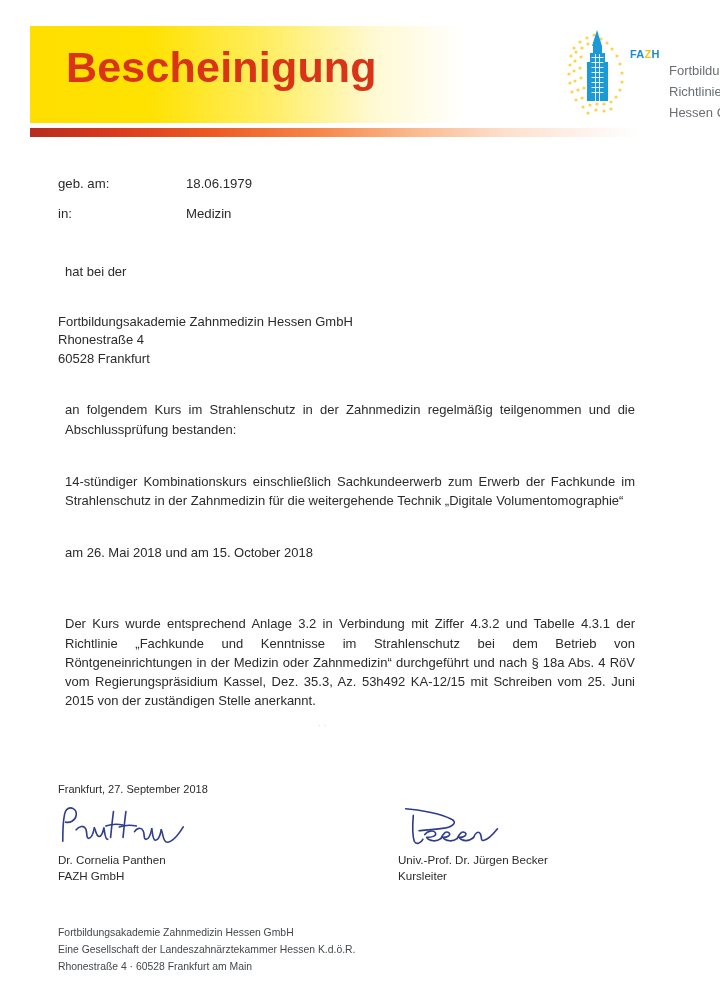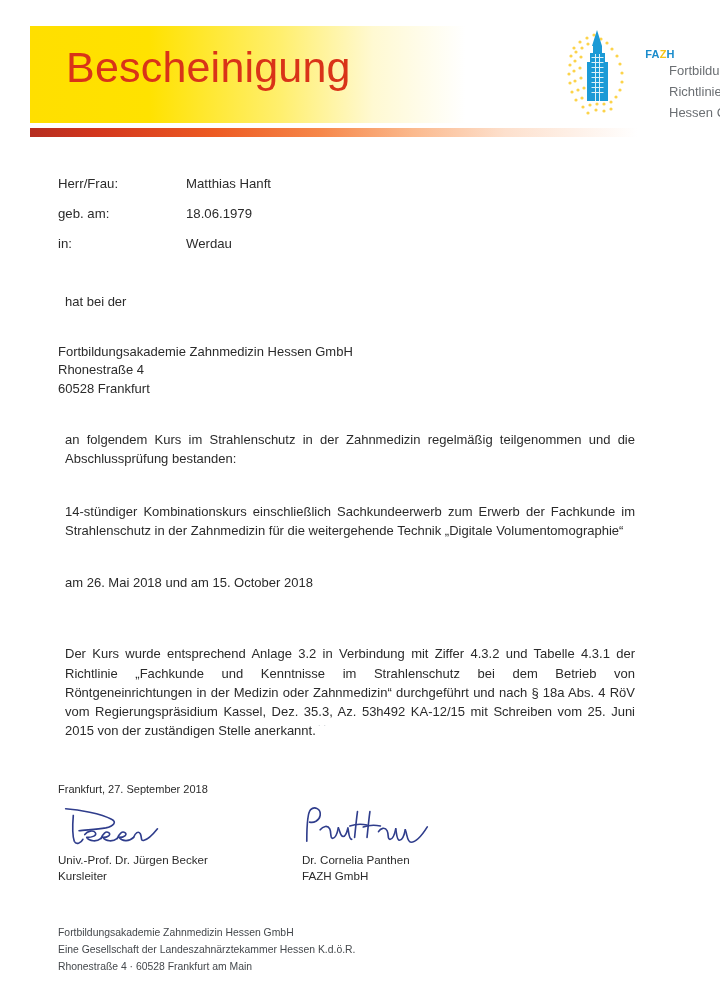--- a/index.html
+++ b/index.html
@@ -31,21 +31,21 @@
         #ffef6e 38%,
         #fff9d2 52%,
         #ffffff 66%,
         #ffffff 100%);
   }
   .banner-title {
     position: absolute;
     left: 36px;
     top: 20px;
     font-size: 43px;
-    font-weight: normal;
+    font-weight: bold;
     color: #d93318;
     letter-spacing: 0.2px;
     line-height: 1;
     white-space: nowrap;
   }
   .banner-underbar {
     position: absolute;
     left: 30px;
     top: 128px;
     width: 660px;
@@ -61,21 +61,20 @@
         #ffffff 100%);
   }
 
   
   .logo {
     position: absolute;
     left: 566px;
     top: 26px;
     width: 124px;
     height: 92px;
-    text-align: center;
   }
   .logo-mark {
     position: absolute;
     left: 0;
     top: 0;
     width: 62px;
     height: 92px;
   }
   .logo-text {
     position: absolute;
@@ -250,30 +249,26 @@
       <div class="logo-fazh"><span>FA</span><span class="z">Z</span><span>H</span></div>
       <div class="logo-sub">Fortbildungsakademie</div>
       <div class="logo-sub">Richtlinie</div>
       <div class="logo-sub">Hessen GmbH</div>
     </div>
   </div>
 
   <div class="body">
 
     <div class="field-row">
-      <div class="field-label">Herr/Frau:</div>
-      <div class="field-value">Matthias Hanft</div>
-    </div>
-    <div class="field-row">
       <div class="field-label">geb. am:</div>
       <div class="field-value">18.06.1979</div>
     </div>
     <div class="field-row">
       <div class="field-label">in:</div>
-      <div class="field-value">Werdau</div>
+      <div class="field-value">Medizin</div>
     </div>
 
     <div class="block-gap-md"></div>
     <p class="para left">hat bei der</p>
 
     <div class="block-gap-lg"></div>
     <div class="addr-line">Fortbildungsakademie Zahnmedizin Hessen GmbH</div>
     <div class="addr-line">Rhonestraße 4</div>
     <div class="addr-line">60528 Frankfurt</div>
 
@@ -291,55 +286,55 @@
     <div class="block-gap-md"></div>
     <p class="para">Der Kurs wurde entsprechend Anlage 3.2 in Verbindung mit Ziffer 4.3.2 und Tabelle 4.3.1 der Richtlinie „Fachkunde und Kenntnisse im Strahlenschutz bei dem Betrieb von Röntgeneinrichtungen in der Medizin oder Zahnmedizin“ durchgeführt und nach § 18a Abs. 4 RöV vom Regierungspräsidium Kassel, Dez. 35.3, Az. 53h492 KA-12/15 mit Schreiben vom 25. Juni 2015 von der zuständigen Stelle anerkannt.</p>
 
   </div>
 
   <div class="faint-mark">..</div>
 
   <div class="sig-area">
     <div class="sig-date">Frankfurt, 27. September 2018</div>
     <div class="sig-cols">
-
-      <div class="sig-col right">
-        <svg class="sig-img" viewBox="0 0 140 46">
-          <g fill="none" stroke="#2f3d8c" stroke-width="1.7" stroke-linecap="round" stroke-linejoin="round">
-            <path d="M8 6 C22 7 45 11 56 17 C62 20 58 24 50 26 C40 28 28 28 22 29"></path>
-            <path d="M16 13 C15 25 15 34 17 40 C19 44 24 42 26 38"></path>
-            <path d="M28 33 C31 29 37 28 39 31 C41 34 36 36 30 36 C33 40 40 41 45 37"></path>
-            <path d="M45 37 C47 32 50 29 53 31 C56 33 52 36 47 36 C50 40 57 41 62 37"></path>
-            <path d="M62 37 C64 32 67 29 70 31 C73 33 69 36 64 36 C67 40 74 41 79 36"></path>
-            <path d="M79 36 C81 31 84 29 86 32 C88 36 86 40 90 39 C95 38 100 32 104 27"></path>
-          </g>
-        </svg>
-        <div class="sig-name">Univ.-Prof. Dr. Jürgen Becker</div>
-        <div class="sig-role">Kursleiter</div>
-      </div>
 
       <div class="sig-col left">
         <svg class="sig-img" viewBox="0 0 160 46">
           <g fill="none" stroke="#2f3d8c" stroke-width="1.7" stroke-linecap="round" stroke-linejoin="round">
             <path d="M5 40 C5 20 6 10 9 7 C13 3 20 6 19 13 C18 19 12 21 8 20"></path>
             <path d="M19 28 C22 24 27 23 29 27 C31 31 29 37 32 37 C35 37 37 31 38 26"></path>
             <path d="M38 26 C40 30 40 35 43 35 C46 35 47 30 48 26 C49 31 49 38 52 38"></path>
             <path d="M55 36 C56 26 57 16 58 9"></path>
             <path d="M50 24 C56 22 63 22 68 23"></path>
             <path d="M68 36 C69 26 70 16 71 9"></path>
             <path d="M64 25 C70 23 77 23 82 24"></path>
             <path d="M80 30 C82 26 87 25 89 29 C91 33 89 38 92 38 C95 38 97 32 98 27"></path>
             <path d="M98 27 C99 32 99 39 102 39 C105 39 107 33 108 28"></path>
             <path d="M108 28 C110 33 110 41 114 41 C120 41 126 33 131 25"></path>
           </g>
         </svg>
         <div class="sig-name">Dr. Cornelia Panthen</div>
         <div class="sig-role">FAZH GmbH</div>
       </div>
 
+      <div class="sig-col right">
+        <svg class="sig-img" viewBox="0 0 140 46">
+          <g fill="none" stroke="#2f3d8c" stroke-width="1.7" stroke-linecap="round" stroke-linejoin="round">
+            <path d="M8 6 C22 7 45 11 56 17 C62 20 58 24 50 26 C40 28 28 28 22 29"></path>
+            <path d="M16 13 C15 25 15 34 17 40 C19 44 24 42 26 38"></path>
+            <path d="M28 33 C31 29 37 28 39 31 C41 34 36 36 30 36 C33 40 40 41 45 37"></path>
+            <path d="M45 37 C47 32 50 29 53 31 C56 33 52 36 47 36 C50 40 57 41 62 37"></path>
+            <path d="M62 37 C64 32 67 29 70 31 C73 33 69 36 64 36 C67 40 74 41 79 36"></path>
+            <path d="M79 36 C81 31 84 29 86 32 C88 36 86 40 90 39 C95 38 100 32 104 27"></path>
+          </g>
+        </svg>
+        <div class="sig-name">Univ.-Prof. Dr. Jürgen Becker</div>
+        <div class="sig-role">Kursleiter</div>
+      </div>
+
     </div>
   </div>
 
   <div class="footer">
     <div>Fortbildungsakademie Zahnmedizin Hessen GmbH</div>
     <div>Eine Gesellschaft der Landeszahnärztekammer Hessen K.d.ö.R.</div>
     <div>Rhonestraße 4 · 60528 Frankfurt am Main</div>
   </div>
 
 </div>

